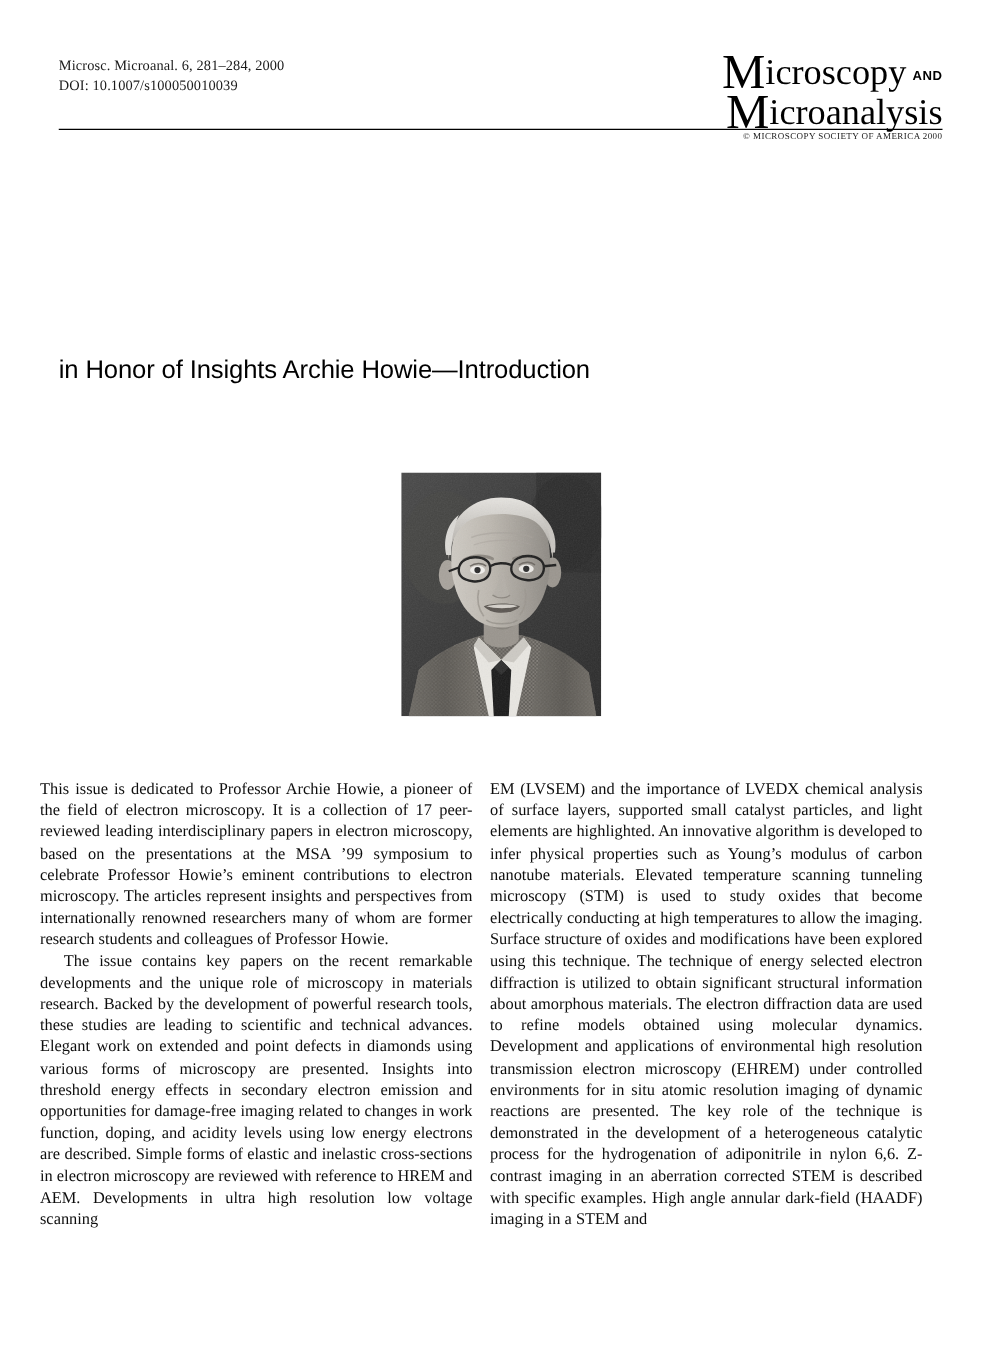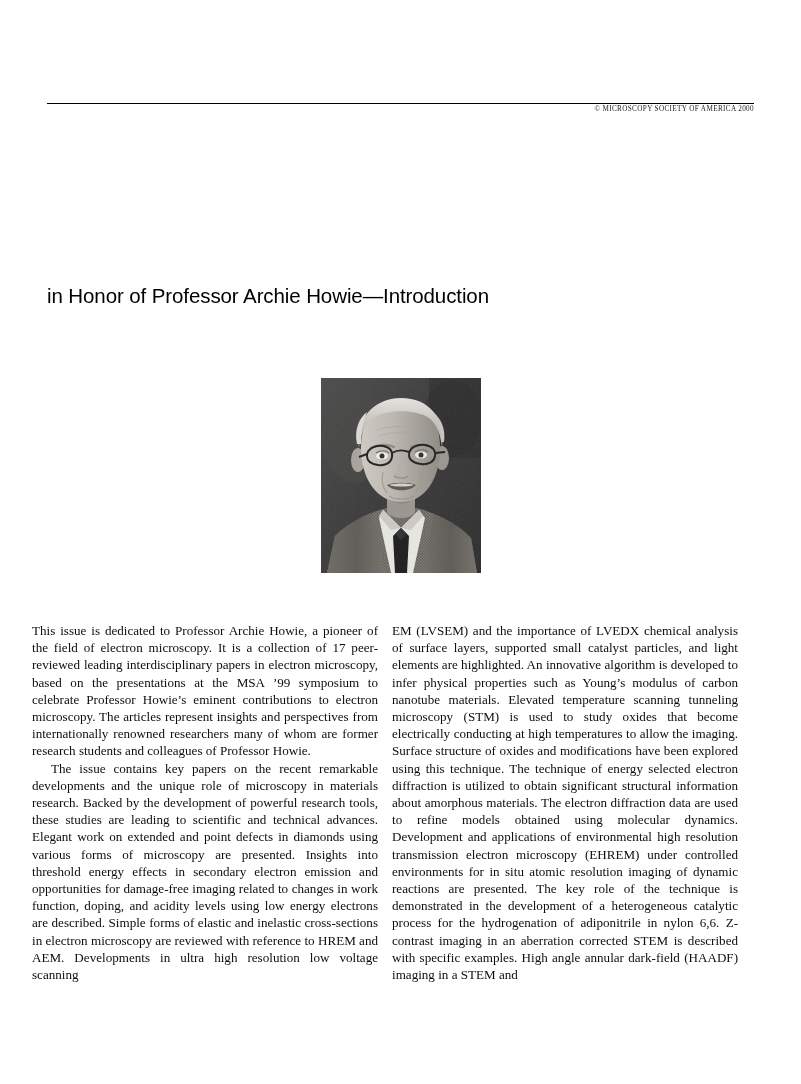--- a/index.html
+++ b/index.html
@@ -159,26 +159,37 @@
     text-justify: inter-word;
     hyphens: manual;
   }
   .col p.indent { text-indent: 19px; }
 </style>
 </head>
 <body>
 
 <div class="page">
 
+  <div class="header">
+    <div class="header-left">
+      <div>Microsc. Microanal. 6, 281–284, 2000</div>
+      <div>DOI: 10.1007/s100050010039</div>
+    </div>
+
+    <div class="journal-logo">
+      <span class="logo-line logo-line-1"><span class="logo-cap">M</span><span>icroscopy</span><span class="logo-and">AND</span></span>
+      <span class="logo-line logo-line-2"><span class="logo-cap">M</span><span>icroanalysis</span></span>
+    </div>
+  </div>
 
   <div class="header-rule"></div>
   <div class="copyright">© MICROSCOPY SOCIETY OF AMERICA 2000</div>
 
   <div class="article-title">
-    <span>in Honor of Professor Archie Howie—Introduction</span>
+    <span>in Honor of Insights Archie Howie—Introduction</span>
   </div>
 
   <div class="portrait-wrap">
     <svg class="portrait" viewBox="0 0 160 195" preserveAspectRatio="none">
       <defs>
         <linearGradient id="bgGrad" x1="0" y1="0" x2="1" y2="1">
           <stop offset="0%" stop-color="#4a4a4a"></stop>
           <stop offset="45%" stop-color="#3a3a3a"></stop>
           <stop offset="100%" stop-color="#2b2b2b"></stop>
         </linearGradient>

